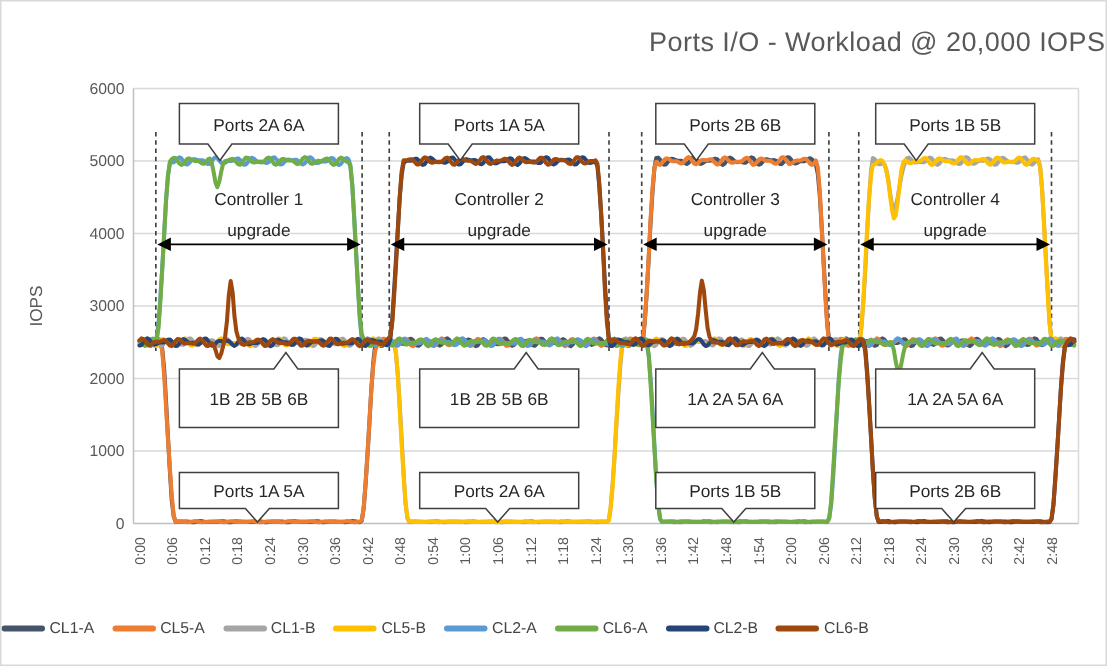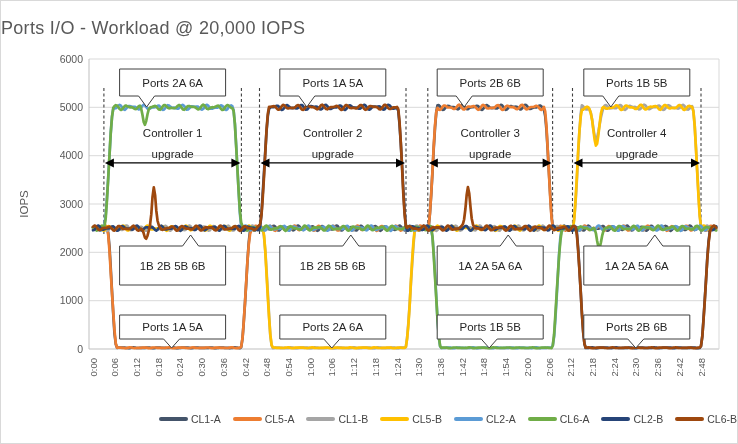--- a/index.html
+++ b/index.html
@@ -2,27 +2,27 @@
 <html><head>
 <meta charset="utf-8">
 <style>
   html,body{margin:0;padding:0;background:#ffffff;}
   .chart{
     position:relative;width:738px;height:444px;background:#fff;
     border:1px solid #d9d9d9;box-sizing:border-box;overflow:hidden;
     font-family:"Liberation Sans",sans-serif;
   }
   .title{
-    position:absolute;top:17px;left:0;width:100%;text-align:left;
+    position:absolute;top:17px;left:0;width:100%;text-align:right;
     font-size:18px;color:#595959;letter-spacing:.3px;white-space:nowrap;
   }
   svg.plot{position:absolute;top:0;left:0;font-family:"Liberation Sans",sans-serif;}
   .legend{
     position:absolute;left:0;right:0;top:406px;height:24px;
-    display:flex;justify-content:flex-end;align-items:center;gap:12px;
+    display:flex;justify-content:flex-start;align-items:center;gap:12px;
   }
   .legend-item{display:flex;align-items:center;gap:3px;}
   .legend-swatch{width:29px;height:4px;border-radius:2px;}
   .legend-label{font-size:10.5px;color:#444;}
 </style>
 </head>
 <body>
 
 <div class="chart">
   <div class="title">Ports I/O - Workload @ 20,000 IOPS</div>

